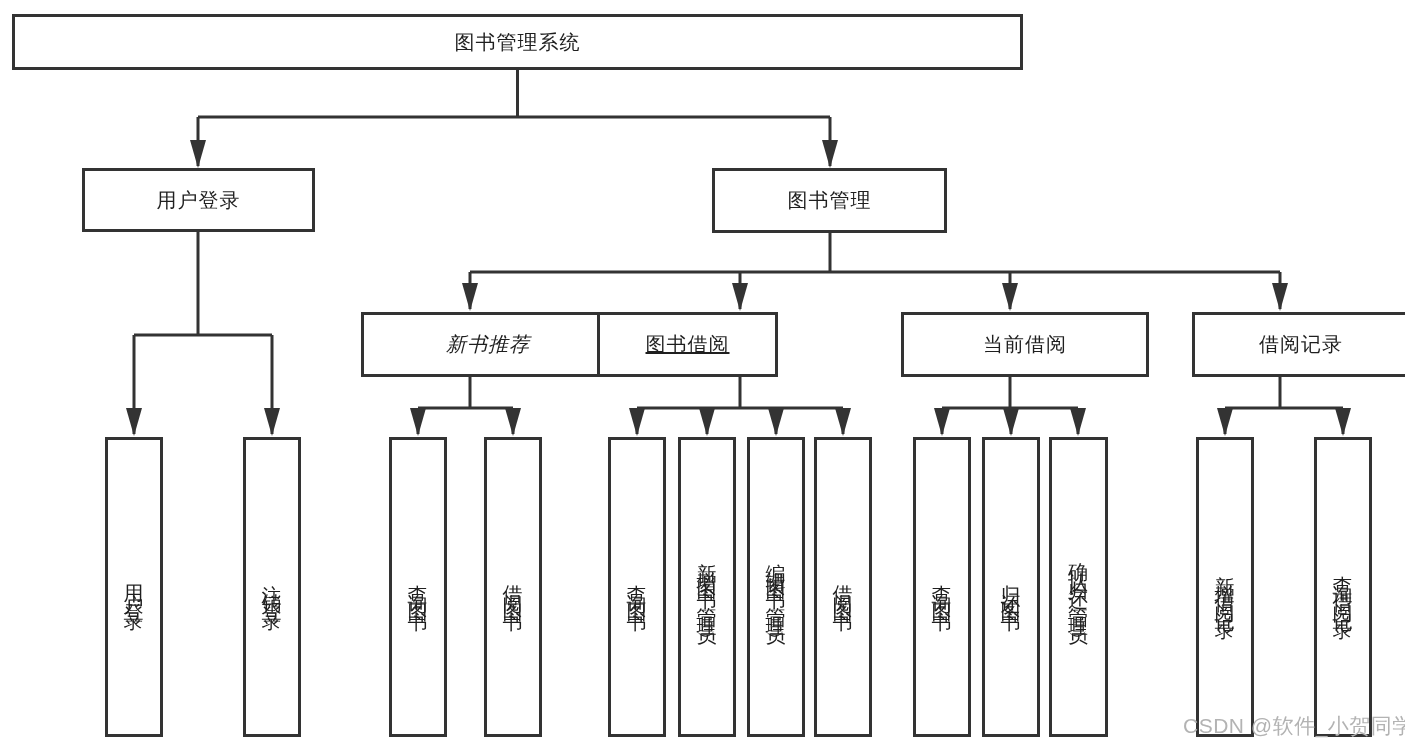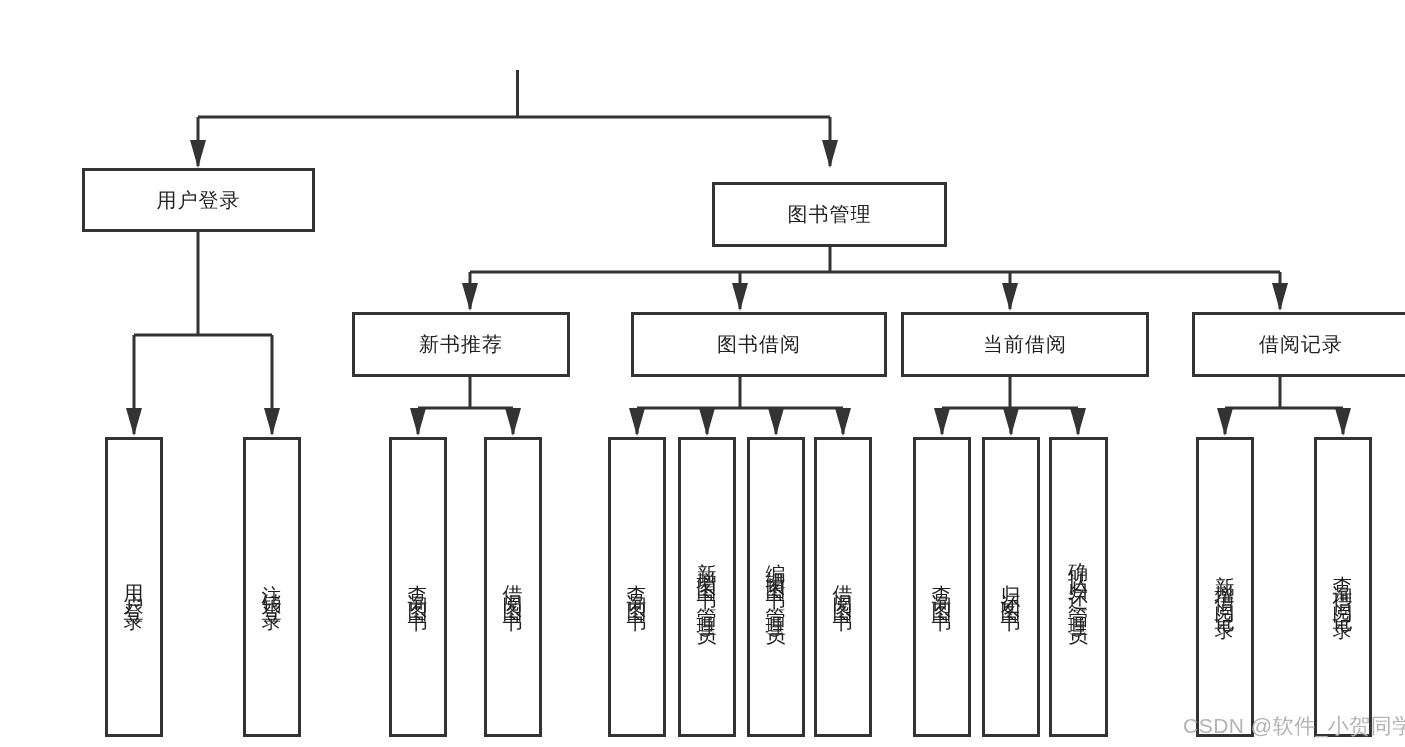--- a/index.html
+++ b/index.html
@@ -107,32 +107,35 @@
       <path d="M1011,408 V434" marker-end="url(#arrow)"></path>
       <path d="M1078,408 V434" marker-end="url(#arrow)"></path>
 
       <path d="M1280,377 V408"></path>
       <path d="M1225,408 H1343"></path>
       <path d="M1225,408 V434" marker-end="url(#arrow)"></path>
       <path d="M1343,408 V434" marker-end="url(#arrow)"></path>
     </g>
   </svg>
 
+  <div class="box" style="left:12px; top:14px; width:1011px; height:56px;">
+    <span class="h-label">图书管理系统</span>
+  </div>
 
   <div class="box" style="left:82px; top:168px; width:233px; height:64px;">
     <span class="h-label">用户登录</span>
   </div>
-  <div class="box" style="left:712px; top:168px; width:235px; height:65px;margin-top:14px;">
+  <div class="box" style="left:712px; top:168px; width:235px; height:65px;">
     <span class="h-label">图书管理</span>
   </div>
 
-  <div class="box" style="left:352px; top:312px; width:218px; height:65px;">
+  <div class="box" style="left:361px; top:312px; width:254px; height:65px;font-style:italic;">
     <span class="h-label">新书推荐</span>
   </div>
-  <div class="box" style="left:631px; top:312px; width:256px; height:65px;">
+  <div class="box" style="left:597px; top:312px; width:181px; height:65px;text-decoration:underline;">
     <span class="h-label">图书借阅</span>
   </div>
   <div class="box" style="left:901px; top:312px; width:248px; height:65px;">
     <span class="h-label">当前借阅</span>
   </div>
   <div class="box" style="left:1171px; top:312px; width:218px; height:65px;margin-left:21px;">
     <span class="h-label">借阅记录</span>
   </div>
 
   <div class="box leaf" style="left:105px; top:437px; width:58px; height:300px;">

